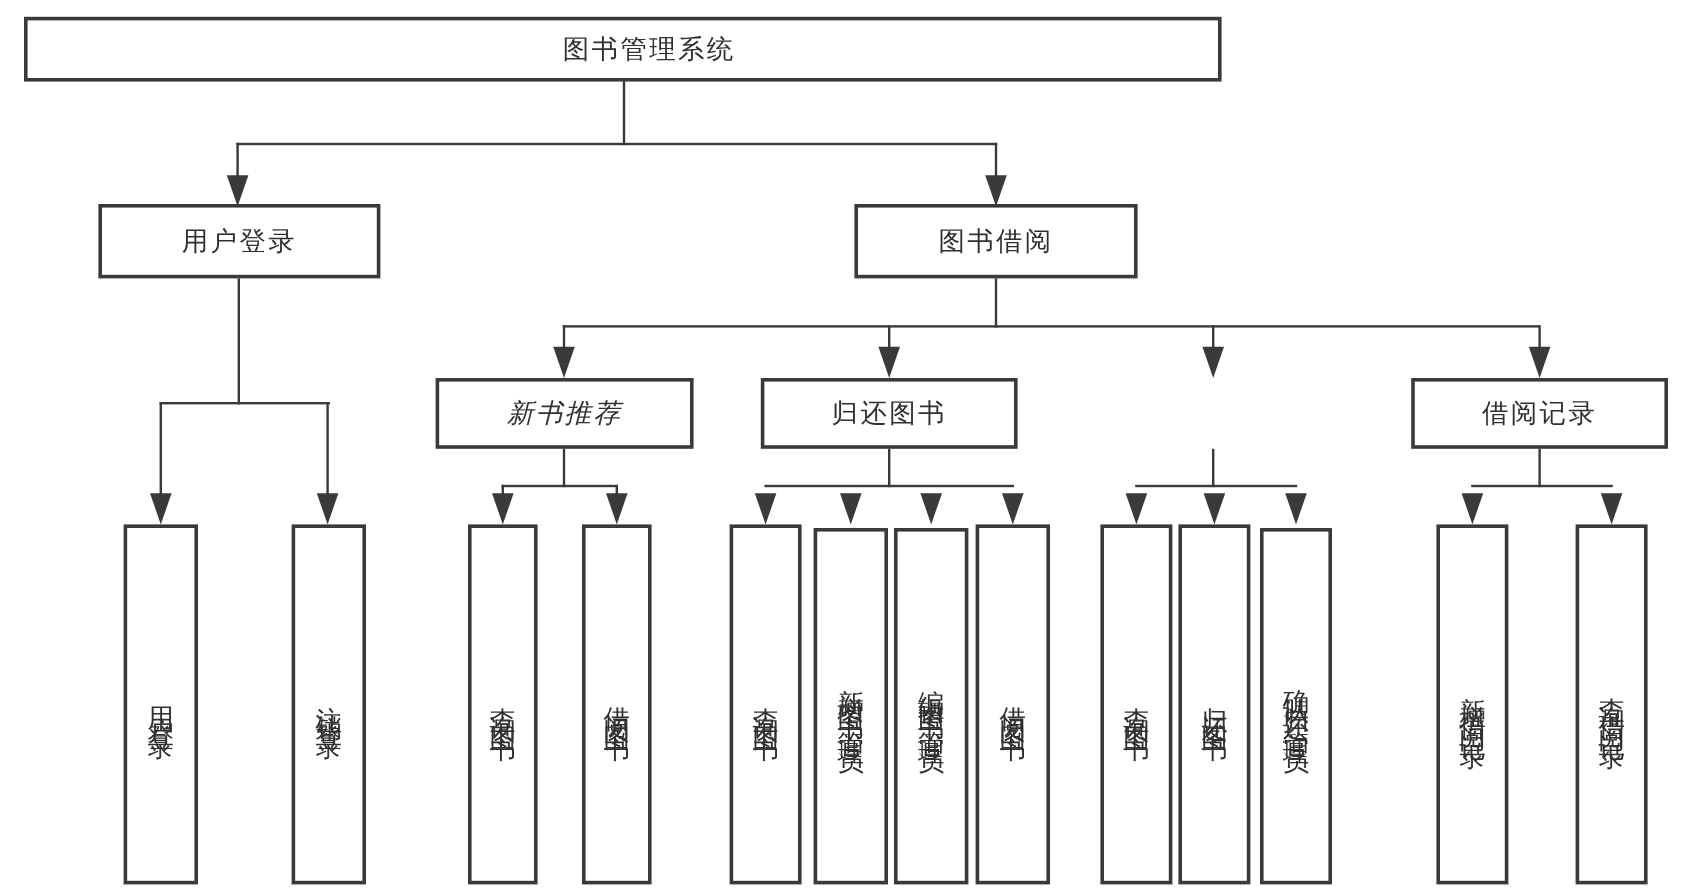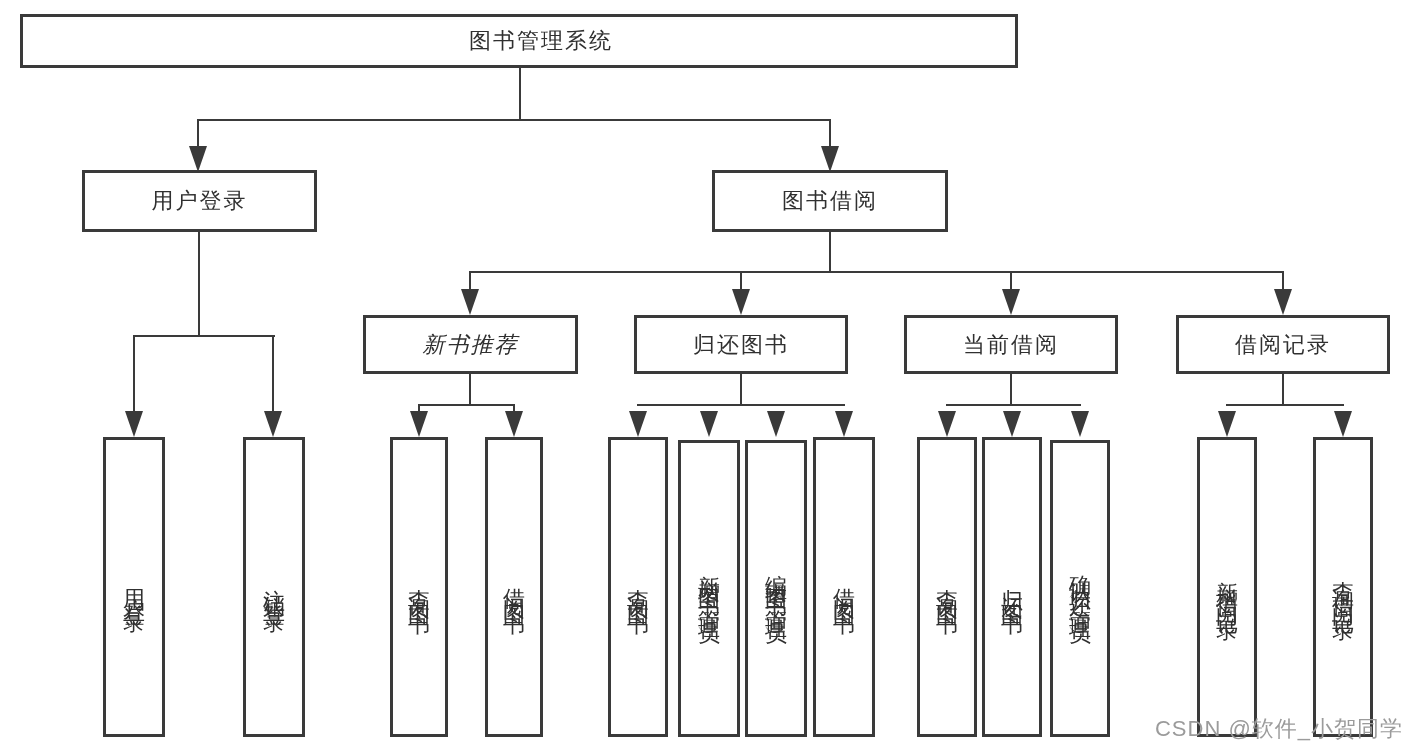--- a/index.html
+++ b/index.html
@@ -81,21 +81,20 @@
   <div class="arrow" style="left:461px;top:289px;"></div>
   <div class="vline" style="left:740px;top:271px;height:22px;"></div>
   <div class="arrow" style="left:732px;top:289px;"></div>
   <div class="vline" style="left:1010px;top:271px;height:22px;"></div>
   <div class="arrow" style="left:1002px;top:289px;"></div>
   <div class="vline" style="left:1282px;top:271px;height:22px;"></div>
   <div class="arrow" style="left:1274px;top:289px;"></div>
 
   <div class="box" style="left:363px;top:315px;width:215px;height:59px;font-style:italic;">新书推荐</div>
   <div class="box" style="left:634px;top:315px;width:214px;height:59px;">归还图书</div>
-  <div class="box" style="left:904px;top:315px;width:214px;height:59px;">当前借阅</div>
   <div class="box" style="left:1176px;top:315px;width:214px;height:59px;">借阅记录</div>
 
   <div class="vline" style="left:469px;top:374px;height:32px;"></div>
   <div class="hline" style="left:418px;top:404px;width:97px;"></div>
   <div class="vline" style="left:418px;top:404px;height:14px;"></div>
   <div class="arrow" style="left:410px;top:411px;"></div>
   <div class="vline" style="left:513px;top:404px;height:14px;"></div>
   <div class="arrow" style="left:505px;top:411px;"></div>
 
   <div class="vline" style="left:740px;top:374px;height:32px;"></div>
@@ -127,15 +126,14 @@
   <div class="vbox" style="left:745px;top:440px;width:62px;height:297px;letter-spacing:7px;">编辑图书（管理员）</div>
   <div class="vbox" style="left:813px;top:437px;width:62px;height:300px;">借阅图书</div>
 
   <div class="vbox" style="left:917px;top:437px;width:60px;height:300px;">查询图书</div>
   <div class="vbox" style="left:982px;top:437px;width:60px;height:300px;">归还图书</div>
   <div class="vbox" style="left:1050px;top:440px;width:60px;height:297px;letter-spacing:7px;">确认归还（管理员）</div>
 
   <div class="vbox" style="left:1197px;top:437px;width:60px;height:300px;">新增借阅记录</div>
   <div class="vbox" style="left:1313px;top:437px;width:60px;height:300px;">查询借阅记录</div>
 
-  <div class="watermark">CSDN @软件_小贺同学</div>
 
 </div>
 
 </body></html>

